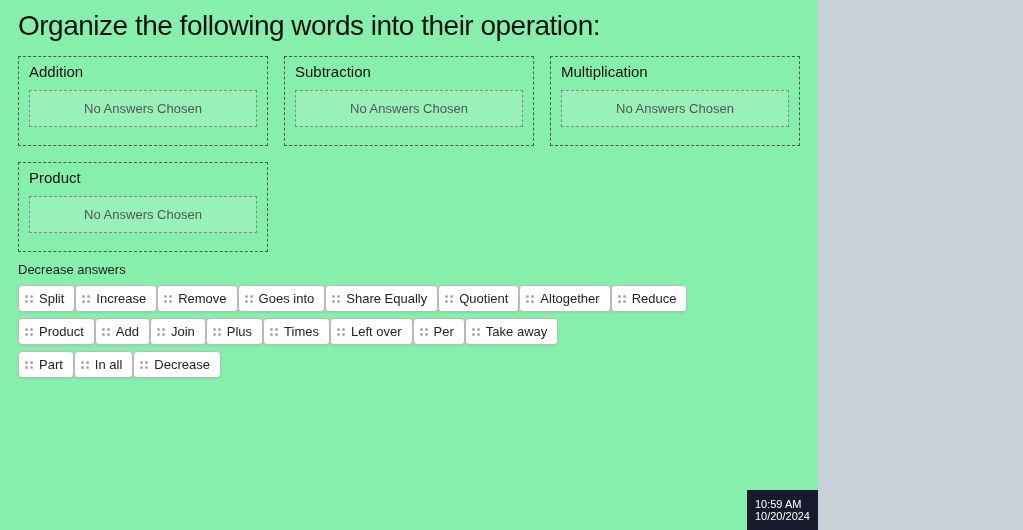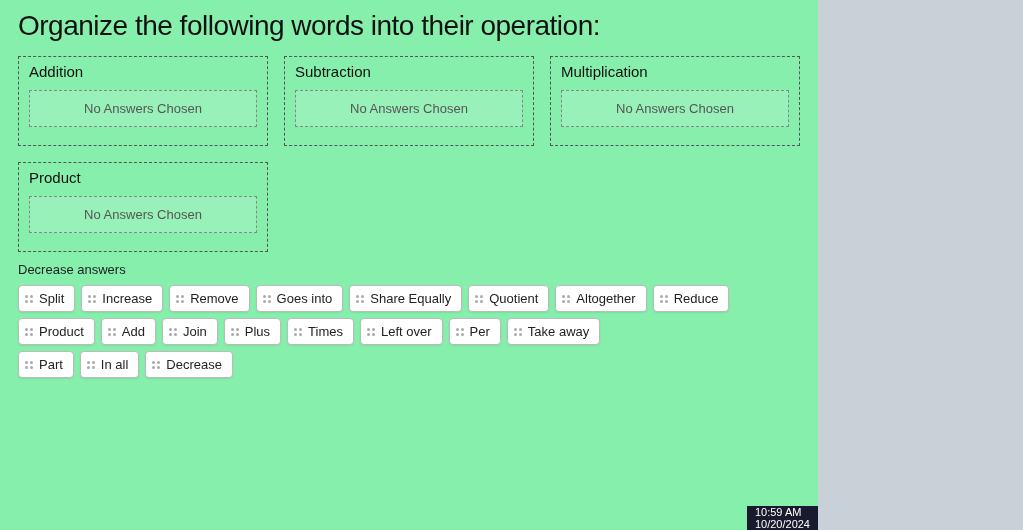--- a/index.html
+++ b/index.html
@@ -58,21 +58,20 @@
     }
     .possible-answers-label {
       font-size: 13px;
       color: #222;
       margin-bottom: 8px;
       font-weight: 400;
     }
     .chips-row {
       display: flex;
       flex-wrap: nowrap;
-      gap: 6px;
       margin-bottom: 6px;
       align-items: center;
     }
     .chip {
       display: flex;
       align-items: center;
       background: #fff;
       border: 1px solid #bbb;
       border-radius: 4px;
       padding: 5px 10px 5px 6px;
@@ -103,21 +102,21 @@
       border-radius: 50%;
       background: #555;
     }
     .taskbar {
       position: absolute;
       bottom: 0;
       right: 0;
       background: #1a1a2e;
       color: white;
       font-size: 11px;
-      padding: 0 8px;
+      padding: 8px 8px;
       display: flex;
       align-items: center;
       gap: 8px;
     }
     .taskbar-time { font-size: 11px; }
   </style>
 </head>
 <body>
 
 <div class="screen">

